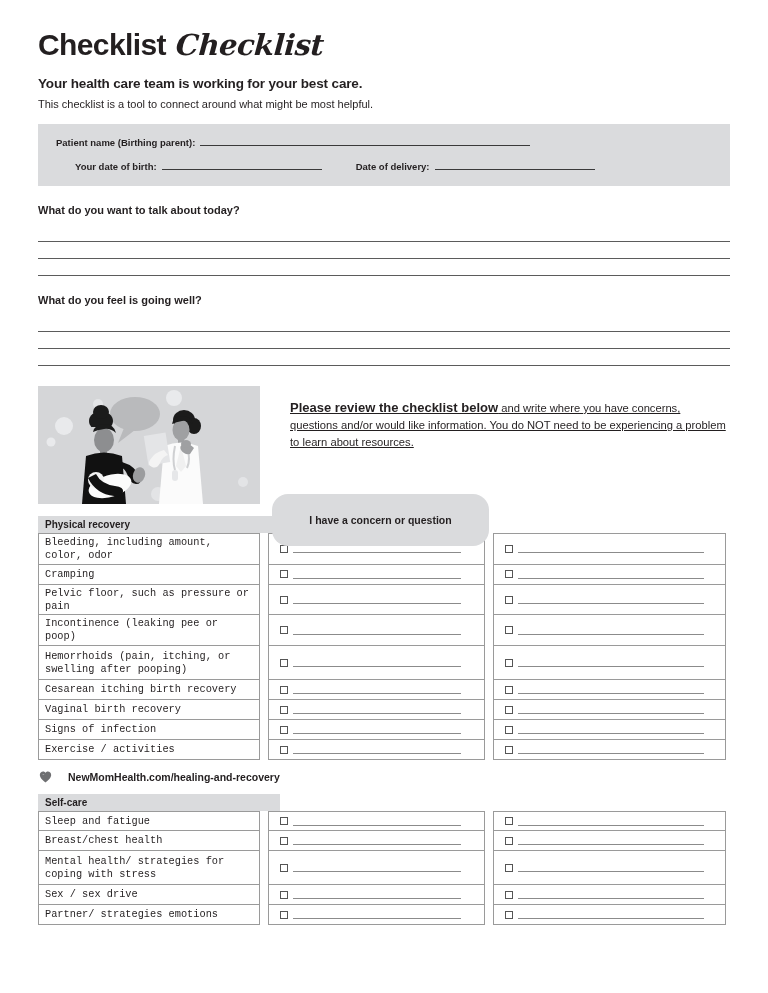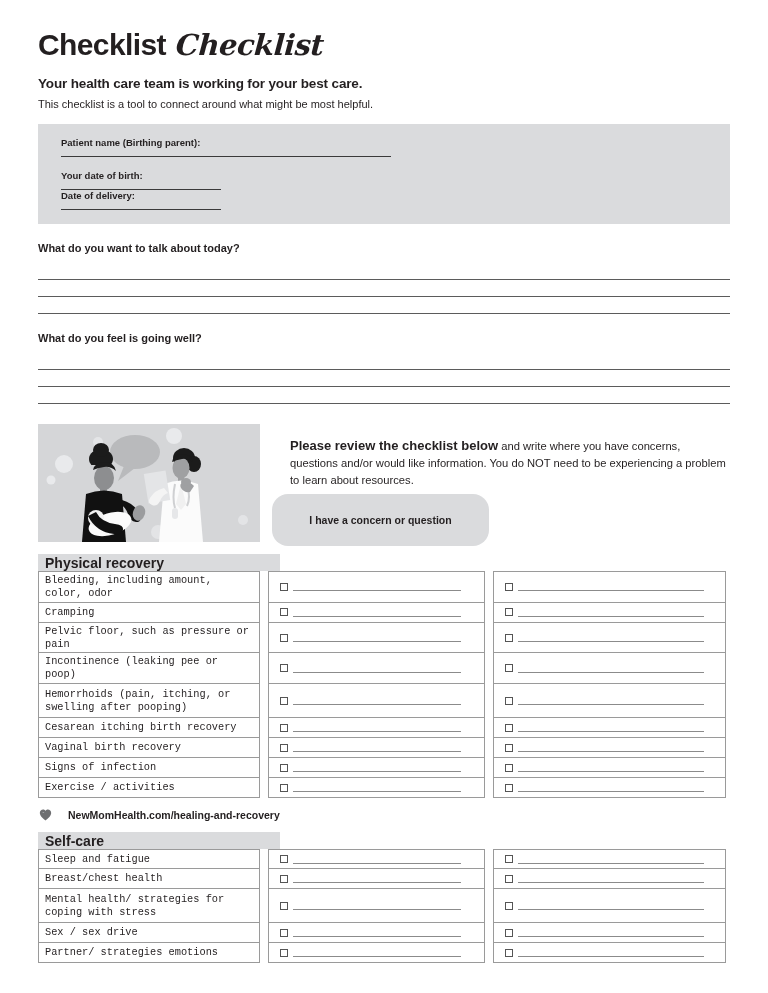--- a/index.html
+++ b/index.html
@@ -63,23 +63,22 @@
     background: #dadbdd;
     padding: 13px 18px 14px 18px;
   }
   .pline {
     font-size: 9.5px;
     font-weight: 700;
     color: #231f20;
     display: flex;
     align-items: baseline;
     white-space: nowrap;
-    flex-direction: column;
-  }
-  .pline + .pline { margin-top: 13px; }
+  }
+  .pline + .pline { margin-top: 13px; margin-left: 19px; }
   .pf-label { flex: 0 0 auto; }
   .rule {
     display: inline-block;
     border-bottom: 1px solid #3a3a3a;
     height: 9px;
     margin-left: 5px;
   }
   .rule-name  { width: 330px; }
   .rule-dob   { width: 160px; }
   .rule-del   { width: 160px; }
@@ -115,20 +114,21 @@
   }
   .instr {
     margin-left: 30px;
     flex: 1 1 auto;
     padding-top: 12px;
   }
   .instr-text {
     font-size: 11.2px;
     line-height: 1.48;
     color: #231f20;
+    text-decoration: underline;
   }
   .instr-strong { font-weight: 700; font-size: 13px; }
 
   
   .col-heads {
     position: absolute;
     left: 272px;
     top: 494px;
     width: 458px;
     display: flex;
@@ -153,21 +153,21 @@
 
   
   .section { margin-top: 0; }
 
   .sec-head {
     background: #dadbdd;
     height: 17px;
     display: flex;
     align-items: center;
     padding-left: 7px;
-    font-size: 14px;
+    font-size: 10px;
     font-weight: 700;
     color: #231f20;
     width: 242px;
   }
 
   .rows { }
 
   .row {
     display: flex;
     align-items: stretch;

